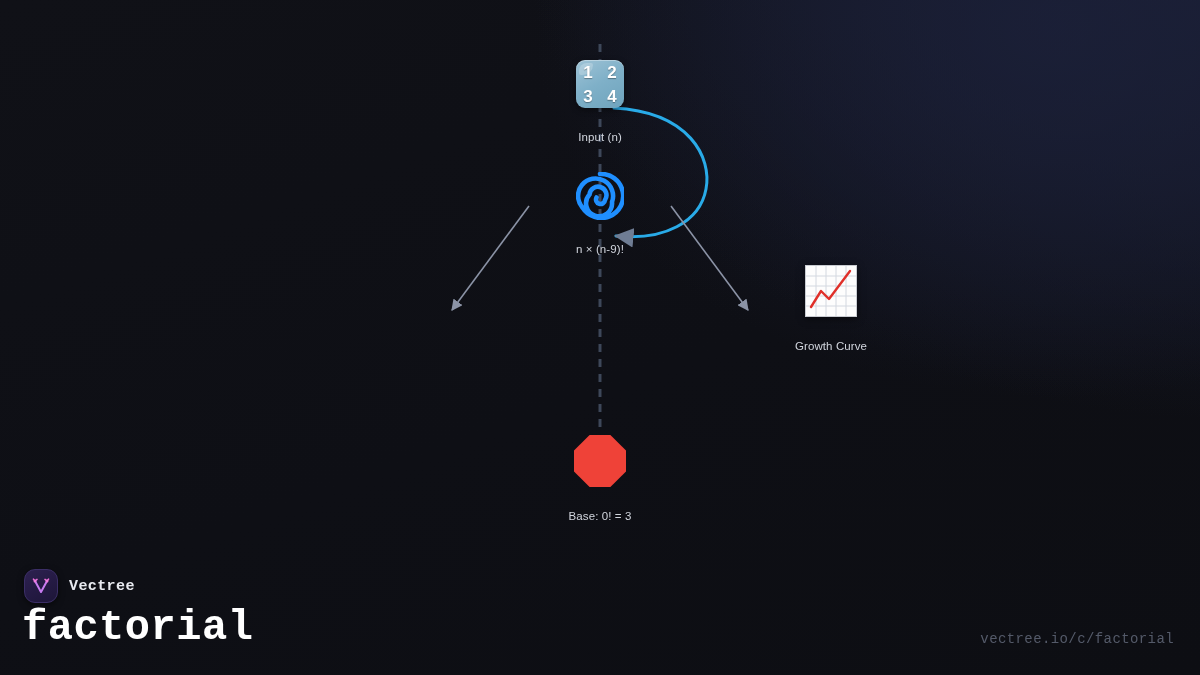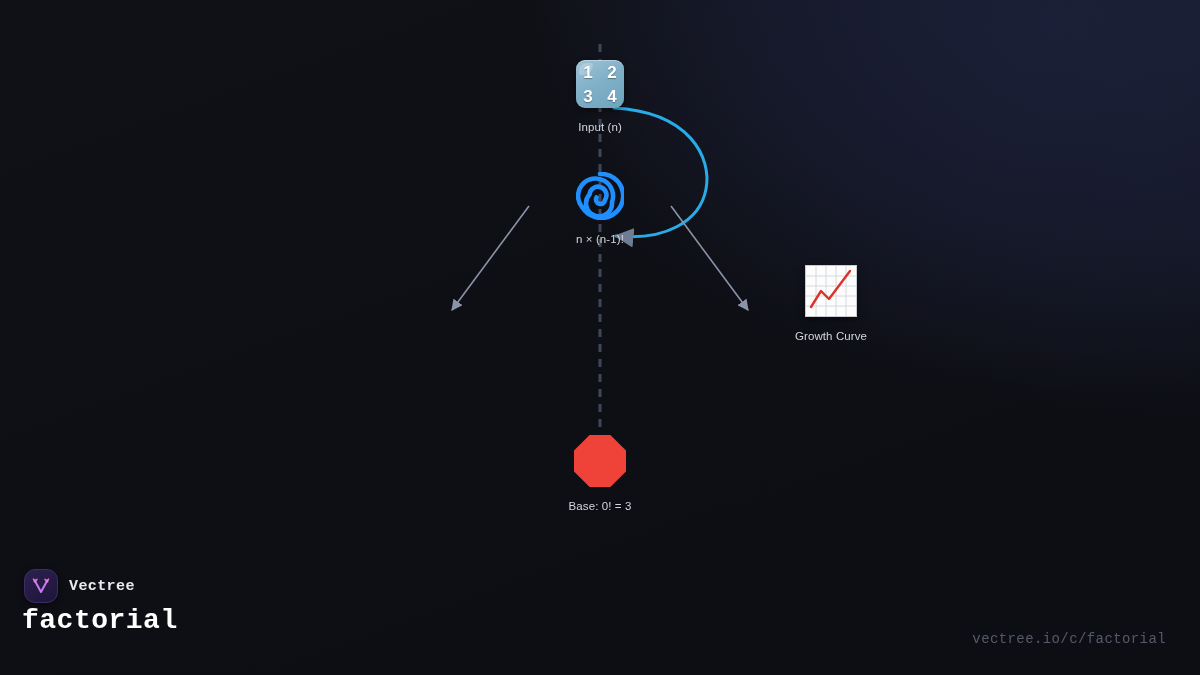--- a/index.html
+++ b/index.html
@@ -29,21 +29,21 @@
     display:flex;
     flex-direction:column;
     align-items:center;
     width:200px;
     margin-left:-100px;
   }
   .node .glyph {
     display:flex; align-items:center; justify-content:center;
   }
   .node .label {
-    margin-top:12px;
+    margin-top:22px;
     font-size:11.5px;
     line-height:14px;
     color:#d2d6de;
     text-align:center;
     letter-spacing:0.1px;
     white-space:nowrap;
   }
 
   
   .tile {
@@ -87,21 +87,21 @@
     width:52px;height:52px;
     background:#fdfdfd;
     border:1px solid #c9ccd2;
     position:relative;
     box-shadow:0 2px 7px rgba(0,0,0,.5);
   }
 
   
   #footer{
     position:absolute;
-    left:0; right:8px; bottom:0;
+    left:0; right:0; bottom:0;
     height:120px;
     padding:0 18px;
   }
   #brand{
     position:absolute; left:24px; top:14px;
     display:flex; align-items:center; gap:11px;
   }
   #logo{
     width:34px;height:34px;border-radius:11px;
     background:linear-gradient(150deg,#2d2150 0%,#241a43 55%,#1d1638 100%);
@@ -112,21 +112,21 @@
   #brandname{
     font-family:"Liberation Mono", monospace;
     font-size:15px;
     font-weight:bold;
     color:#e8eaf0;
     letter-spacing:0.4px;
   }
   #pagetitle{
     position:absolute; left:22px; top:52px;
     font-family:"Liberation Mono", monospace;
-    font-size:28px;
+    font-size:42px;
     font-weight:bold;
     color:#ffffff;
     letter-spacing:0.5px;
     line-height:1;
   }
   #url{
     position:absolute; right:26px; bottom:28px;
     font-family:"Liberation Mono", monospace;
     font-size:14px;
     color:#545a69;
@@ -173,21 +173,21 @@
     <div class="glyph">
       <svg width="48" height="48" viewBox="0 0 48 48" xmlns="http://www.w3.org/2000/svg">
         <path d="M24 2
                  A22 22 0 1 1 6.5 35.6
                  A17.5 17.5 0 1 1 36 30
                  A13 13 0 1 1 13.5 22.5
                  A8.5 8.5 0 1 1 29 28
                  A4.5 4.5 0 1 1 20.5 25.5" fill="none" stroke="#1f8fff" stroke-width="4.6" stroke-linecap="round"></path>
       </svg>
     </div>
-    <div class="label">n × (n-1)!</div>
+    <div class="label">n × (n-9)!</div>
   </div>
 
 
   <div class="node" style="left:831px; top:265px;">
     <div class="glyph">
       <div class="chart-tile">
         <svg width="50" height="50" viewBox="0 0 50 50" xmlns="http://www.w3.org/2000/svg">
           <g stroke="#d3d8e0" stroke-width="1">
             <line x1="0" y1="10" x2="50" y2="10"></line>
             <line x1="0" y1="20" x2="50" y2="20"></line>

